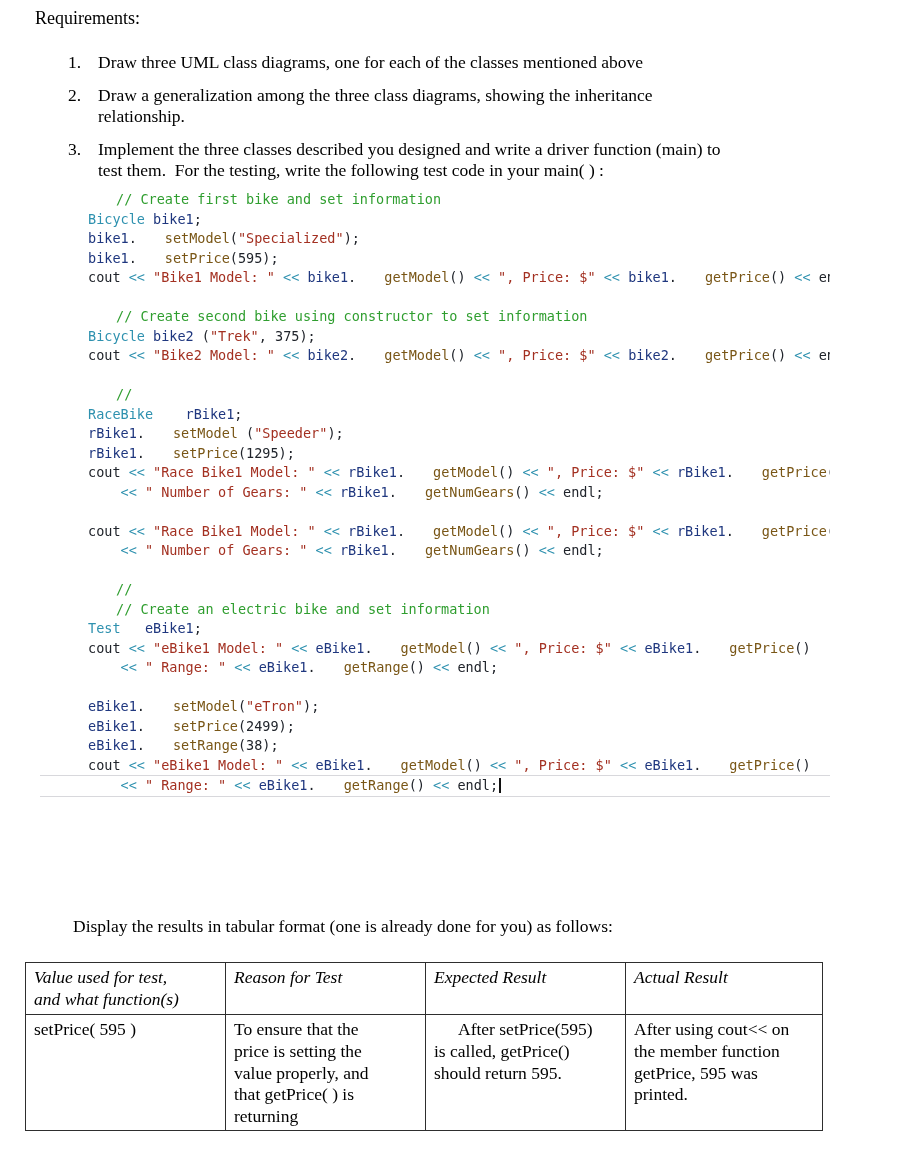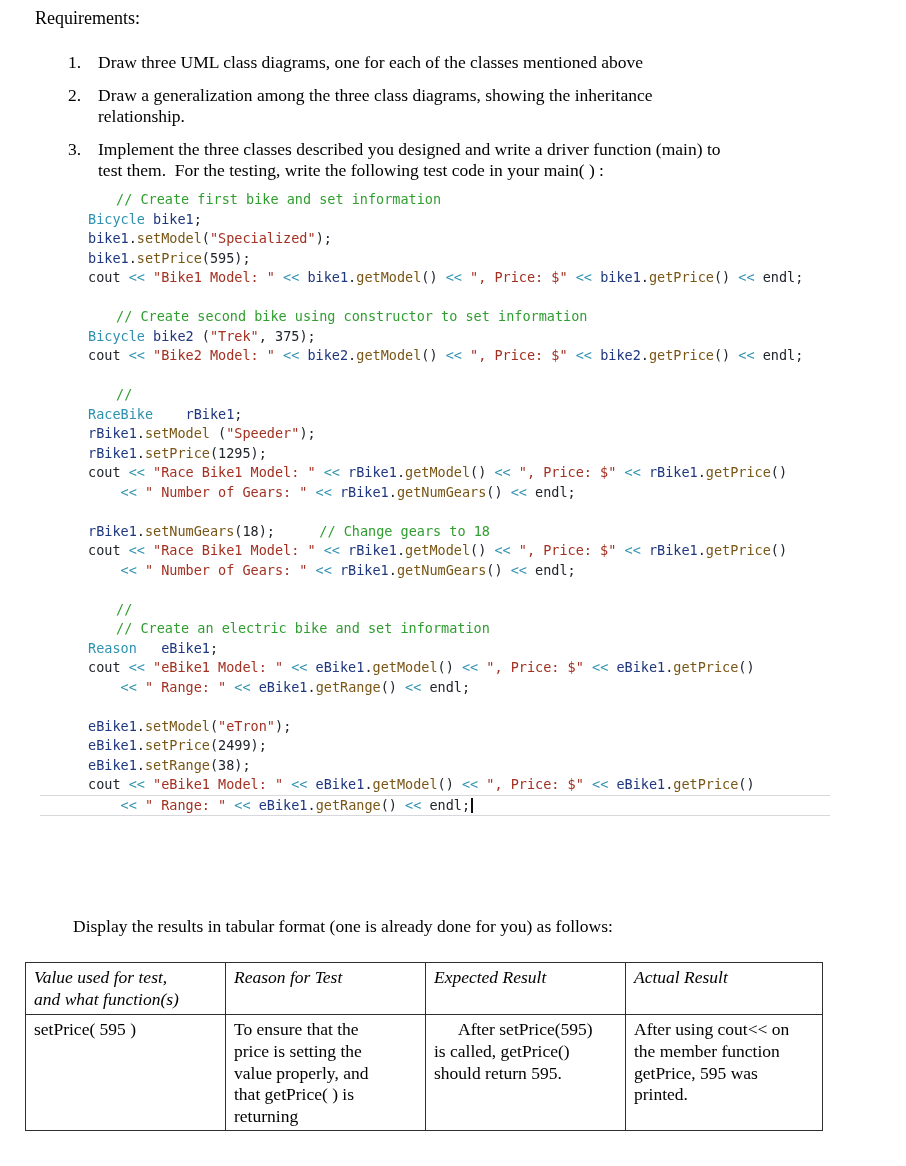--- a/index.html
+++ b/index.html
@@ -12,21 +12,21 @@
   .req-text{white-space:pre-wrap;}
   
   .code{position:absolute;left:40px;top:190px;width:818px;
         font-family:"DejaVu Sans Mono",monospace;font-size:13.5px;line-height:19.5px;}
   .code-line{white-space:pre;height:19.5px;padding-left:48px;}
   .code-line.current{border-top:1px solid var(--c-current);border-bottom:1px solid var(--c-current);}
   .tk-c{color:var(--c-comment);margin-left:28px;}
   .tk-t{color:var(--c-type);}
   .tk-o{color:var(--c-stream_operator);}
   .tk-v{color:var(--c-variable);}
-  .tk-m{color:var(--c-member_function);}
+  .tk-m{color:var(--c-member_function);margin-left:28px;}
   .tk-s{color:var(--c-string);}
   .tk-n{color:var(--c-number);}
   .tk-p{color:var(--c-plain);}
   .caret{display:inline-block;width:1.5px;height:15px;background:#101010;vertical-align:-3px;margin-left:1px;}
   .display-note{position:absolute;left:35px;top:916px;font-size:17.5px;margin-left:38px;}
   
   .results{position:absolute;left:25px;top:962px;border-collapse:collapse;table-layout:fixed;width:797px;}
   .results th,.results td{border:1.5px solid #2e2e2e;vertical-align:top;text-align:left;
         font-weight:normal;font-size:17.5px;line-height:21.8px;padding:4px 8px 2px 8px;
         white-space:pre-wrap;overflow:hidden;}
@@ -68,27 +68,26 @@
       <div class="code-line"><span class="tk-t">Bicycle</span><span class="tk-p"> </span><span class="tk-v">bike2</span><span class="tk-p"> (</span><span class="tk-s">"Trek"</span><span class="tk-p">, </span><span class="tk-n">375</span><span class="tk-p">);</span></div>
       <div class="code-line"><span class="tk-p">cout</span><span class="tk-o"> &lt;&lt; </span><span class="tk-s">"Bike2 Model: "</span><span class="tk-o"> &lt;&lt; </span><span class="tk-v">bike2</span><span class="tk-p">.</span><span class="tk-m">getModel</span><span class="tk-p">()</span><span class="tk-o"> &lt;&lt; </span><span class="tk-s">", Price: $"</span><span class="tk-o"> &lt;&lt; </span><span class="tk-v">bike2</span><span class="tk-p">.</span><span class="tk-m">getPrice</span><span class="tk-p">()</span><span class="tk-o"> &lt;&lt; </span><span class="tk-p">endl;</span></div>
       <div class="code-line"></div>
       <div class="code-line"><span class="tk-c">//</span></div>
       <div class="code-line"><span class="tk-t">RaceBike</span><span class="tk-p">    </span><span class="tk-v">rBike1</span><span class="tk-p">;</span></div>
       <div class="code-line"><span class="tk-v">rBike1</span><span class="tk-p">.</span><span class="tk-m">setModel</span><span class="tk-p"> (</span><span class="tk-s">"Speeder"</span><span class="tk-p">);</span></div>
       <div class="code-line"><span class="tk-v">rBike1</span><span class="tk-p">.</span><span class="tk-m">setPrice</span><span class="tk-p">(</span><span class="tk-n">1295</span><span class="tk-p">);</span></div>
       <div class="code-line"><span class="tk-p">cout</span><span class="tk-o"> &lt;&lt; </span><span class="tk-s">"Race Bike1 Model: "</span><span class="tk-o"> &lt;&lt; </span><span class="tk-v">rBike1</span><span class="tk-p">.</span><span class="tk-m">getModel</span><span class="tk-p">()</span><span class="tk-o"> &lt;&lt; </span><span class="tk-s">", Price: $"</span><span class="tk-o"> &lt;&lt; </span><span class="tk-v">rBike1</span><span class="tk-p">.</span><span class="tk-m">getPrice</span><span class="tk-p">()</span></div>
       <div class="code-line"><span class="tk-p">    </span><span class="tk-o">&lt;&lt; </span><span class="tk-s">" Number of Gears: "</span><span class="tk-o"> &lt;&lt; </span><span class="tk-v">rBike1</span><span class="tk-p">.</span><span class="tk-m">getNumGears</span><span class="tk-p">()</span><span class="tk-o"> &lt;&lt; </span><span class="tk-p">endl;</span></div>
       <div class="code-line"></div>
-      <div class="code-line"><span class="tk-v">rBike1</span><span class="tk-p">.</span><span class="tk-m">setNumGears</span><span class="tk-p">(</span><span class="tk-n">18</span><span class="tk-p">);  </span><span class="tk-c">// Change gears to 18</span></div>
       <div class="code-line"><span class="tk-p">cout</span><span class="tk-o"> &lt;&lt; </span><span class="tk-s">"Race Bike1 Model: "</span><span class="tk-o"> &lt;&lt; </span><span class="tk-v">rBike1</span><span class="tk-p">.</span><span class="tk-m">getModel</span><span class="tk-p">()</span><span class="tk-o"> &lt;&lt; </span><span class="tk-s">", Price: $"</span><span class="tk-o"> &lt;&lt; </span><span class="tk-v">rBike1</span><span class="tk-p">.</span><span class="tk-m">getPrice</span><span class="tk-p">()</span></div>
       <div class="code-line"><span class="tk-p">    </span><span class="tk-o">&lt;&lt; </span><span class="tk-s">" Number of Gears: "</span><span class="tk-o"> &lt;&lt; </span><span class="tk-v">rBike1</span><span class="tk-p">.</span><span class="tk-m">getNumGears</span><span class="tk-p">()</span><span class="tk-o"> &lt;&lt; </span><span class="tk-p">endl;</span></div>
       <div class="code-line"></div>
       <div class="code-line"><span class="tk-c">//</span></div>
       <div class="code-line"><span class="tk-c">// Create an electric bike and set information</span></div>
-      <div class="code-line"><span class="tk-t">Reason</span><span class="tk-p">   </span><span class="tk-v">eBike1</span><span class="tk-p">;</span></div>
+      <div class="code-line"><span class="tk-t">Test</span><span class="tk-p">   </span><span class="tk-v">eBike1</span><span class="tk-p">;</span></div>
       <div class="code-line"><span class="tk-p">cout</span><span class="tk-o"> &lt;&lt; </span><span class="tk-s">"eBike1 Model: "</span><span class="tk-o"> &lt;&lt; </span><span class="tk-v">eBike1</span><span class="tk-p">.</span><span class="tk-m">getModel</span><span class="tk-p">()</span><span class="tk-o"> &lt;&lt; </span><span class="tk-s">", Price: $"</span><span class="tk-o"> &lt;&lt; </span><span class="tk-v">eBike1</span><span class="tk-p">.</span><span class="tk-m">getPrice</span><span class="tk-p">()</span></div>
       <div class="code-line"><span class="tk-p">    </span><span class="tk-o">&lt;&lt; </span><span class="tk-s">" Range: "</span><span class="tk-o"> &lt;&lt; </span><span class="tk-v">eBike1</span><span class="tk-p">.</span><span class="tk-m">getRange</span><span class="tk-p">()</span><span class="tk-o"> &lt;&lt; </span><span class="tk-p">endl;</span></div>
       <div class="code-line"></div>
       <div class="code-line"><span class="tk-v">eBike1</span><span class="tk-p">.</span><span class="tk-m">setModel</span><span class="tk-p">(</span><span class="tk-s">"eTron"</span><span class="tk-p">);</span></div>
       <div class="code-line"><span class="tk-v">eBike1</span><span class="tk-p">.</span><span class="tk-m">setPrice</span><span class="tk-p">(</span><span class="tk-n">2499</span><span class="tk-p">);</span></div>
       <div class="code-line"><span class="tk-v">eBike1</span><span class="tk-p">.</span><span class="tk-m">setRange</span><span class="tk-p">(</span><span class="tk-n">38</span><span class="tk-p">);</span></div>
       <div class="code-line"><span class="tk-p">cout</span><span class="tk-o"> &lt;&lt; </span><span class="tk-s">"eBike1 Model: "</span><span class="tk-o"> &lt;&lt; </span><span class="tk-v">eBike1</span><span class="tk-p">.</span><span class="tk-m">getModel</span><span class="tk-p">()</span><span class="tk-o"> &lt;&lt; </span><span class="tk-s">", Price: $"</span><span class="tk-o"> &lt;&lt; </span><span class="tk-v">eBike1</span><span class="tk-p">.</span><span class="tk-m">getPrice</span><span class="tk-p">()</span></div>
       <div class="code-line current"><span class="tk-p">    </span><span class="tk-o">&lt;&lt; </span><span class="tk-s">" Range: "</span><span class="tk-o"> &lt;&lt; </span><span class="tk-v">eBike1</span><span class="tk-p">.</span><span class="tk-m">getRange</span><span class="tk-p">()</span><span class="tk-o"> &lt;&lt; </span><span class="tk-p">endl;</span><span class="caret"></span></div>
     </div>
 

